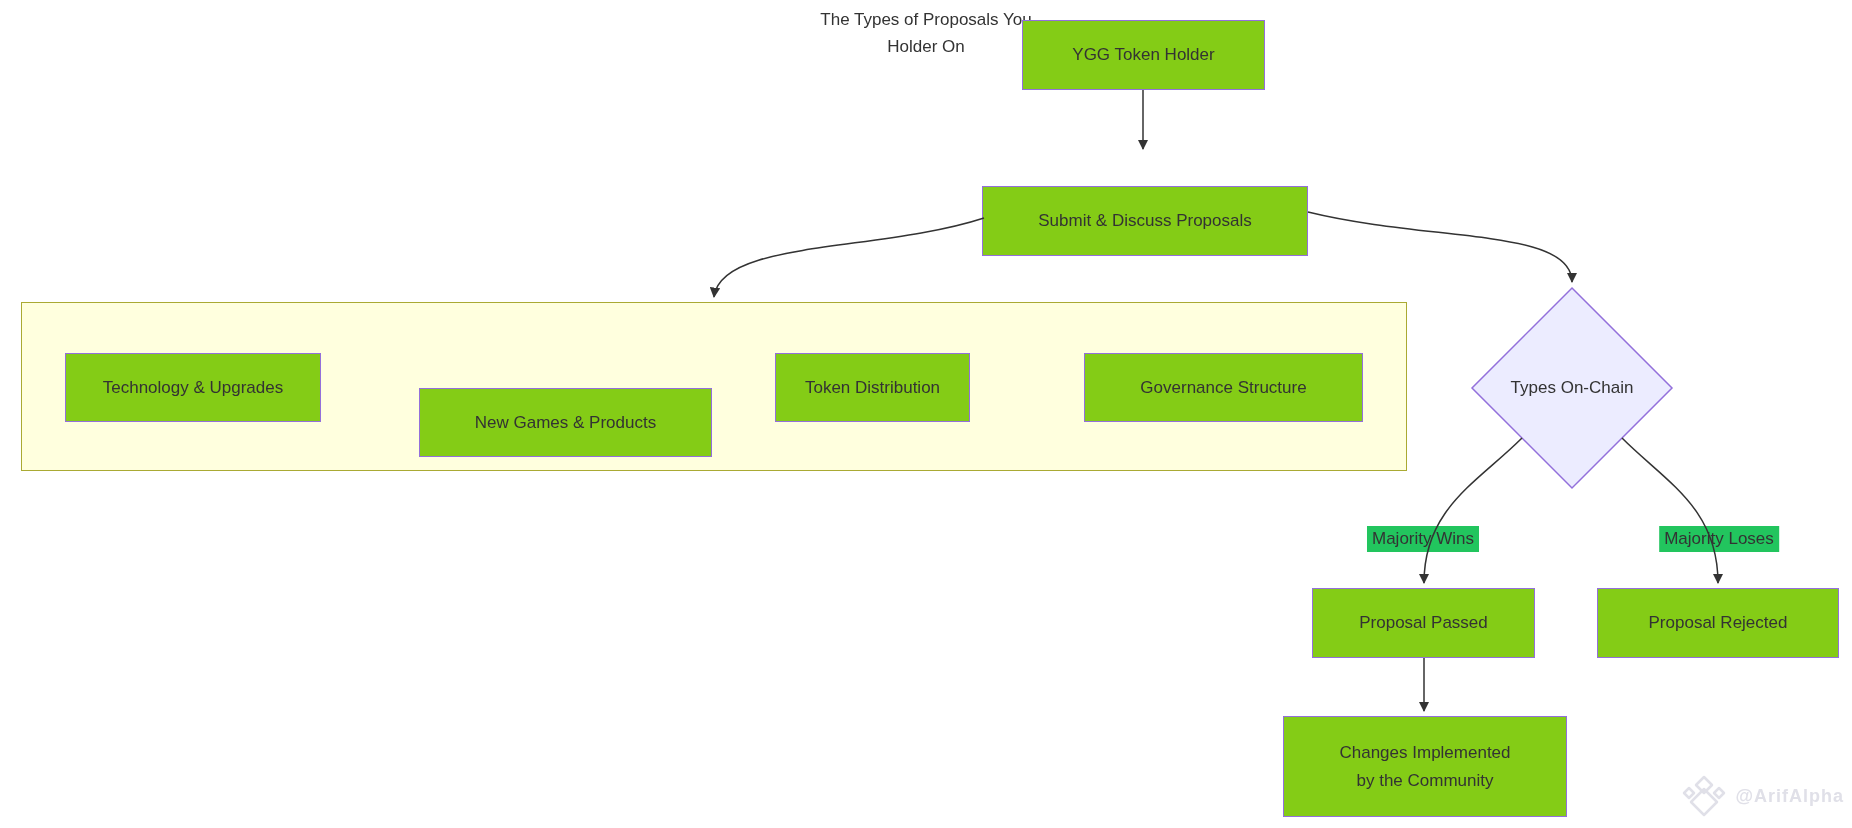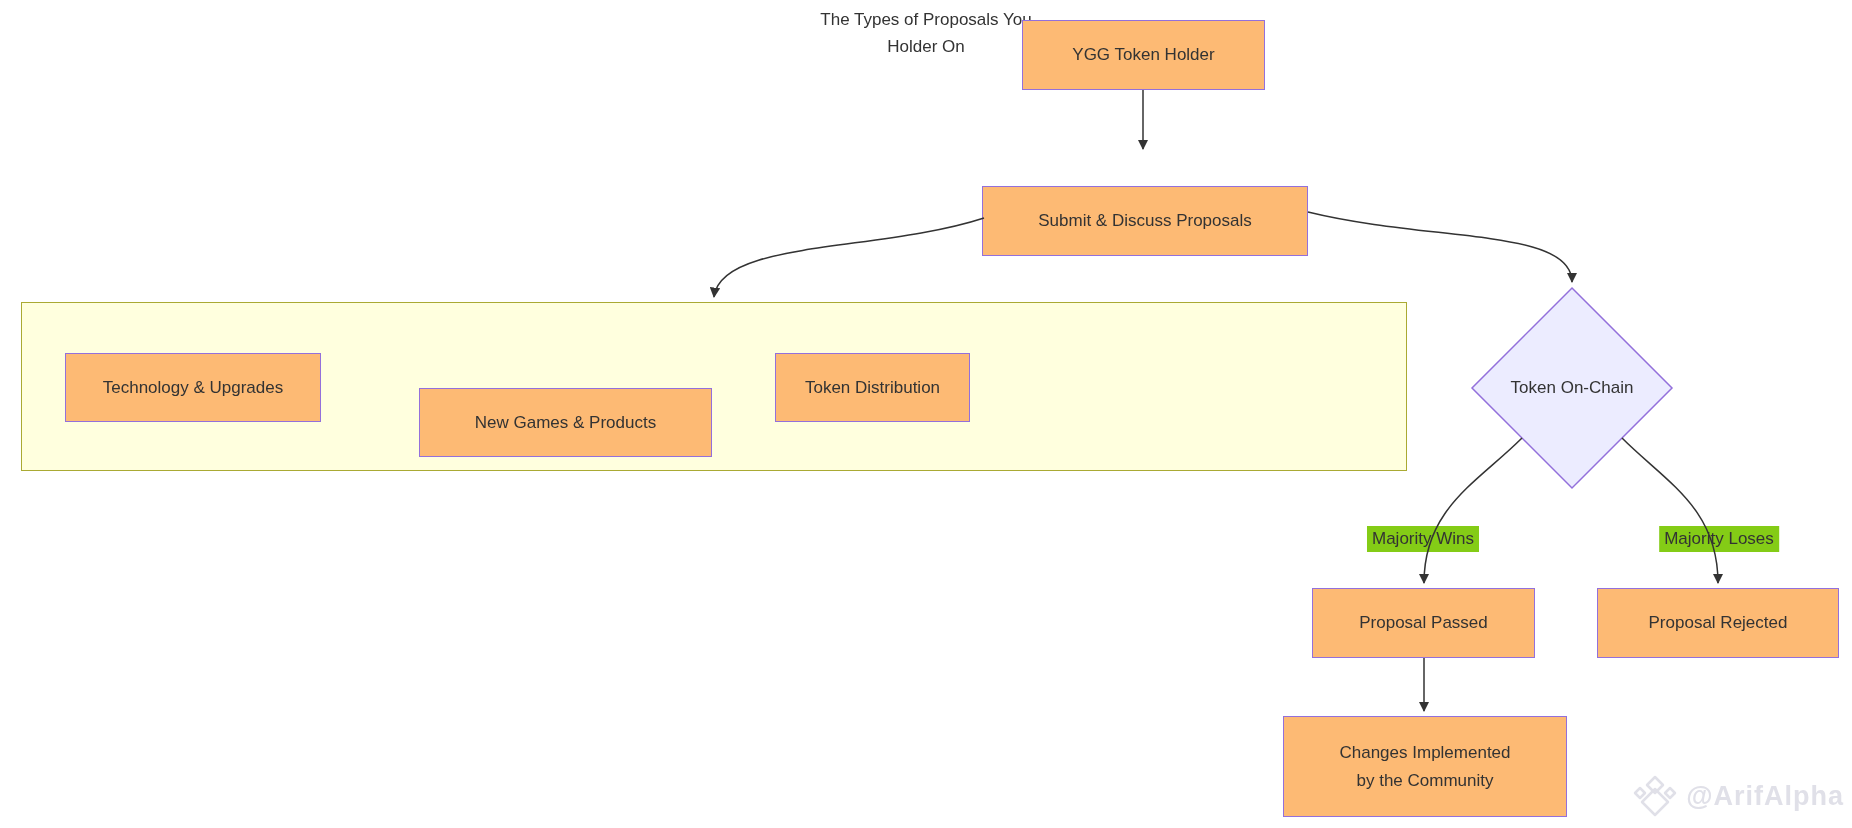--- a/index.html
+++ b/index.html
@@ -3,56 +3,56 @@
 <meta charset="utf-8">
 <style>
   html,body { margin:0; padding:0; background:#ffffff; }
   .canvas {
     position:relative; width:1852px; height:828px; background:#ffffff;
     font-family:"Liberation Sans","DejaVu Sans",sans-serif; color:#333333;
     overflow:hidden;
   }
   .node {
     position:absolute; box-sizing:border-box;
-    background:#fdba74; border:1.5px solid #9370DB;
+    background:#84cc16; border:1.5px solid #9370DB;
     display:flex; flex-direction:column; align-items:center; justify-content:center;
     font-size:17px; line-height:28px; color:#333333; text-align:center;
     z-index:3;
   }
   .cluster {
     position:absolute; left:21px; top:302px; width:1386px; height:169px;
     box-sizing:border-box; background:#FFFFDE; border:1px solid #AAAA33;
     z-index:1;
   }
   .cluster-title {
     position:absolute; left:0; top:6px; width:100%;
     text-align:center; font-size:17px; line-height:27px; color:#333333;
     z-index:2;
   }
   .edge-label {
     position:absolute; transform:translate(-50%,-50%);
-    background:#84cc16; color:#333333; font-size:17px; line-height:22px;
+    background:#22c55e; color:#333333; font-size:17px; line-height:22px;
     padding:2px 5px; white-space:nowrap; z-index:4;
   }
   .edges-layer {
     position:absolute; left:0; top:0; width:1852px; height:828px;
     z-index:5; pointer-events:none;
   }
   .diamond-label {
     position:absolute; left:1472px; top:288px; width:200px; height:200px;
     display:flex; align-items:center; justify-content:center;
     font-size:17px; color:#333333; z-index:6; pointer-events:none;
   }
   .watermark {
     position:absolute; right:8px; bottom:10px;
     display:flex; align-items:center; gap:8px;
     z-index:7;
   }
   .watermark-text {
-    font-size:27px; font-weight:bold; color:#e0e0e8; letter-spacing:1px;
+    font-size:18px; font-weight:bold; color:#e0e0e8; letter-spacing:1px;
   }
 </style>
 </head>
 <body>
 
 <div class="canvas">
 
   <div class="cluster"></div>
   <div class="cluster-title">
     <div>The Types of Proposals You</div>
@@ -60,20 +60,23 @@
   </div>
 
   <div class="node" style="left:65px;  top:353px; width:256px; height:69px;">
     <span>Technology &amp; Upgrades</span>
   </div>
   <div class="node" style="left:419px; top:353px; width:293px; height:69px;margin-top:35px;">
     <span>New Games &amp; Products</span>
   </div>
   <div class="node" style="left:775px; top:353px; width:195px; height:69px;">
     <span>Token Distribution</span>
+  </div>
+  <div class="node" style="left:1084px; top:353px; width:279px; height:69px;">
+    <span>Governance Structure</span>
   </div>
 
   <div class="node" style="left:1022px; top:20px; width:243px; height:70px;">
     <span>YGG Token Holder</span>
   </div>
   <div class="node" style="left:982px; top:154px; width:326px; height:70px;margin-top:32px;">
     <span>Submit &amp; Discuss Proposals</span>
   </div>
   <div class="node" style="left:1312px; top:588px; width:223px; height:70px;">
     <span>Proposal Passed</span>
@@ -102,21 +105,21 @@
       <path d="M 1143,90 L 1143,149" marker-end="url(#arrow)"></path>
       <path d="M 984,218 C 880,252 720,240 714,297" marker-end="url(#arrow)"></path>
       <path d="M 1308,212 C 1430,242 1572,228 1572,282" marker-end="url(#arrow)"></path>
       <path d="M 1522,438 C 1478,482 1424,508 1424,583" marker-end="url(#arrow)"></path>
       <path d="M 1622,438 C 1666,482 1718,508 1718,583" marker-end="url(#arrow)"></path>
       <path d="M 1424,658 L 1424,711" marker-end="url(#arrow)"></path>
     </g>
   </svg>
 
   <div class="diamond-label">
-    <span>Token On-Chain</span>
+    <span>Types On-Chain</span>
   </div>
 
   <div class="watermark">
     <svg width="46" height="44" viewBox="0 0 46 44">
       <g fill="none" stroke="#e0e0e8" stroke-width="2.5" stroke-linejoin="round">
         <polygon points="23,3 31,11 23,19 15,11"></polygon>
         <polygon points="8,14 13,19 8,24 3,19"></polygon>
         <polygon points="38,14 43,19 38,24 33,19"></polygon>
         <polygon points="23,15 36,28 23,41 10,28"></polygon>
       </g>

